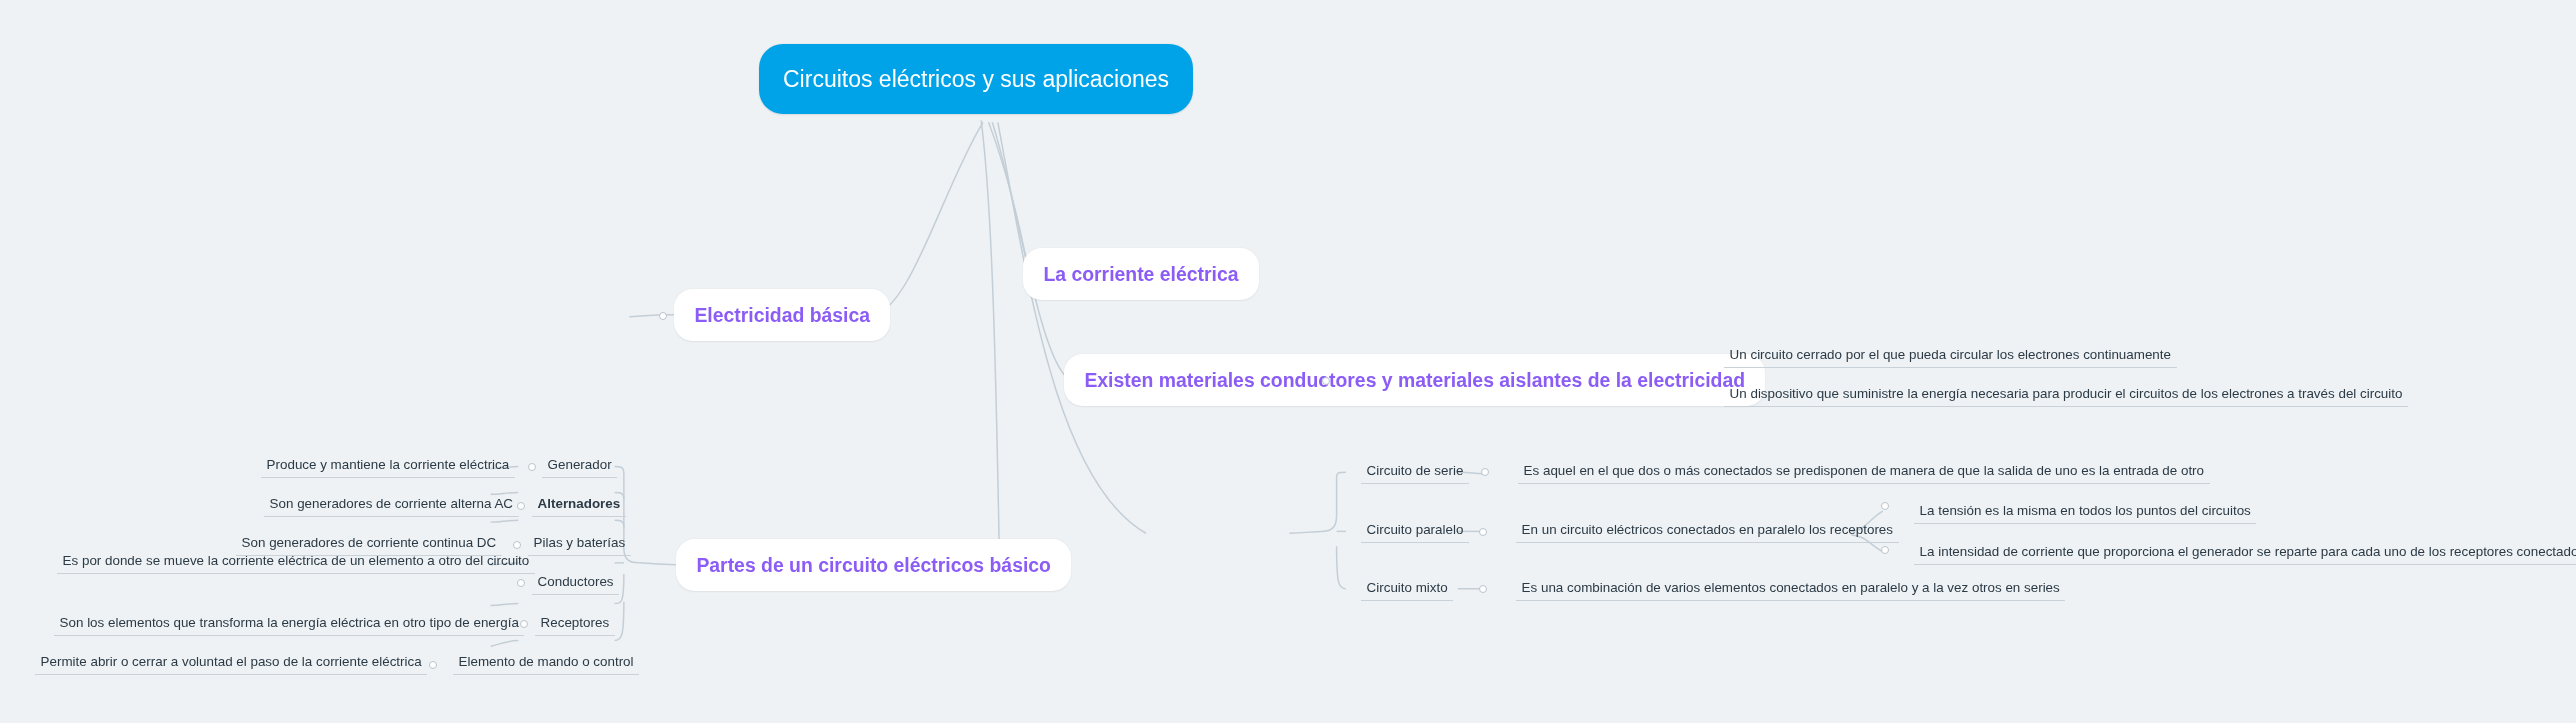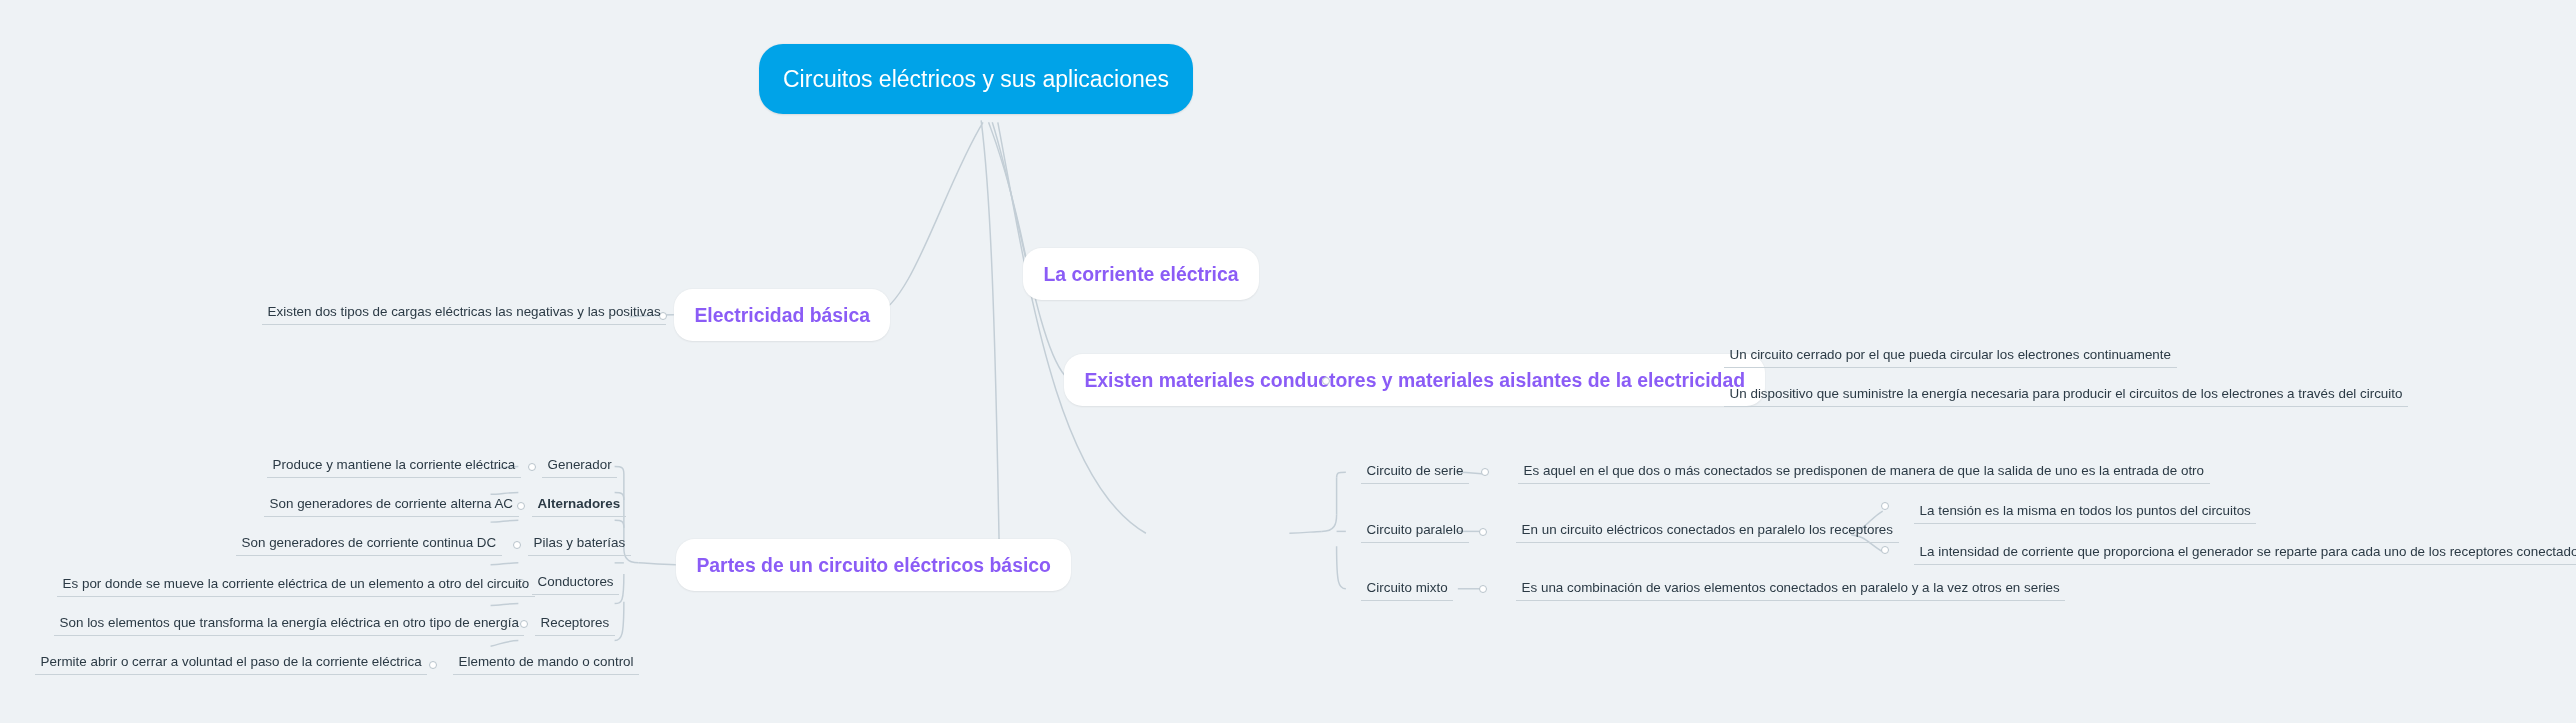--- a/index.html
+++ b/index.html
@@ -132,23 +132,20 @@
   </svg>
 
   <div class="node n-root" style="left:759px; top:44px;">
     <span>Circuitos eléctricos y sus aplicaciones</span>
   </div>
 
   <div class="node n-l1" style="left:674px; top:289px;">
     <span>Electricidad básica</span>
   </div>
   <div class="dot" style="left:659px; top:312px;"></div>
-  <div class="node n-plain" style="left:262px; top:301px;">
-    <span>Existen dos tipos de cargas eléctricas las negativas y las positivas</span>
-  </div>
 
   <div class="node n-l1" style="left:1023px; top:248px;">
     <span>La corriente eléctrica</span>
   </div>
 
   <div class="node n-l1" style="left:1064px; top:354px;">
     <span>Existen materiales conductores y materiales aislantes de la electricidad</span>
   </div>
   <div class="dot" style="left:1322px; top:377px;"></div>
   <div class="node n-plain" style="left:1724px; top:344px;">
@@ -159,21 +156,21 @@
   </div>
 
   <div class="node n-l1" style="left:676px; top:539px;">
     <span>Partes de un circuito eléctricos básico</span>
   </div>
 
   <div class="node n-plain" style="left:542px; top:454px;">
     <span>Generador</span>
   </div>
   <div class="dot" style="left:528px; top:463px;"></div>
-  <div class="node n-plain" style="left:267px; top:454px;">
+  <div class="node n-plain" style="left:261px; top:454px;">
     <span>Produce y mantiene la corriente eléctrica</span>
   </div>
 
   <div class="node n-plain" style="left:532px; top:493px;font-weight:bold;">
     <span>Alternadores</span>
   </div>
   <div class="dot" style="left:517px; top:502px;"></div>
   <div class="node n-plain" style="left:264px; top:493px;">
     <span>Son generadores de corriente alterna AC</span>
   </div>
@@ -183,21 +180,21 @@
   </div>
   <div class="dot" style="left:513px; top:541px;"></div>
   <div class="node n-plain" style="left:236px; top:532px;">
     <span>Son generadores de corriente continua DC</span>
   </div>
 
   <div class="node n-plain" style="left:532px; top:571px;">
     <span>Conductores</span>
   </div>
   <div class="dot" style="left:517px; top:579px;"></div>
-  <div class="node n-plain" style="left:57px; top:573px;">
+  <div class="node n-plain" style="left:57px; top:550px;">
     <span>Es por donde se mueve la corriente eléctrica de un elemento a otro del circuito</span>
   </div>
 
   <div class="node n-plain" style="left:535px; top:612px;">
     <span>Receptores</span>
   </div>
   <div class="dot" style="left:520px; top:620px;"></div>
   <div class="node n-plain" style="left:54px; top:612px;">
     <span>Son los elementos que transforma la energía eléctrica en otro tipo de energía</span>
   </div>

